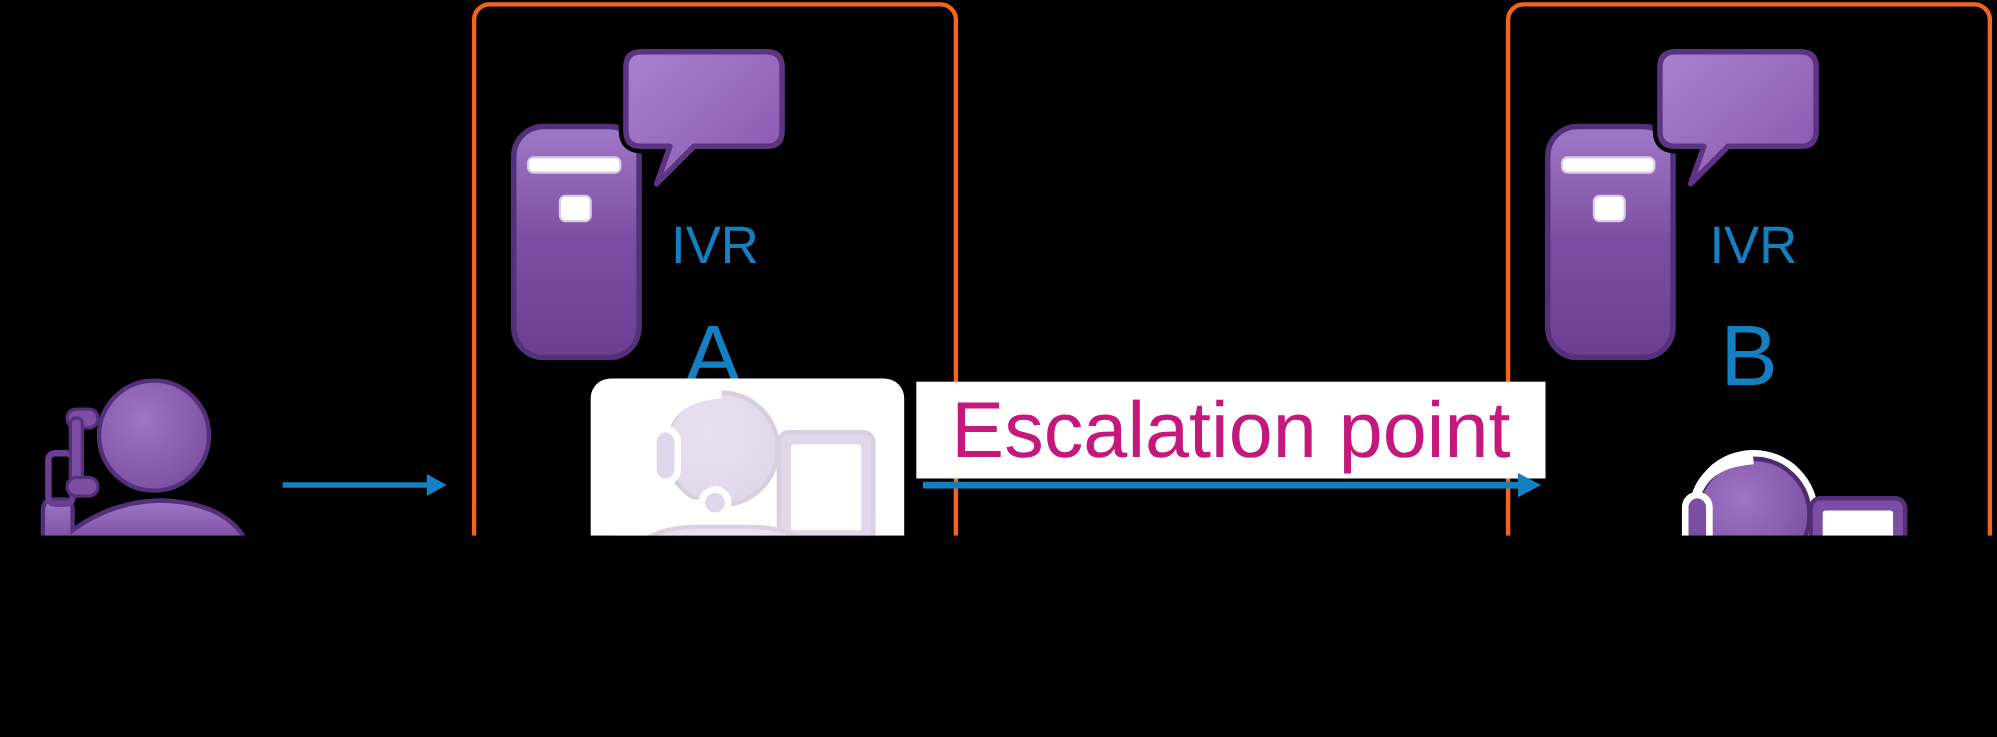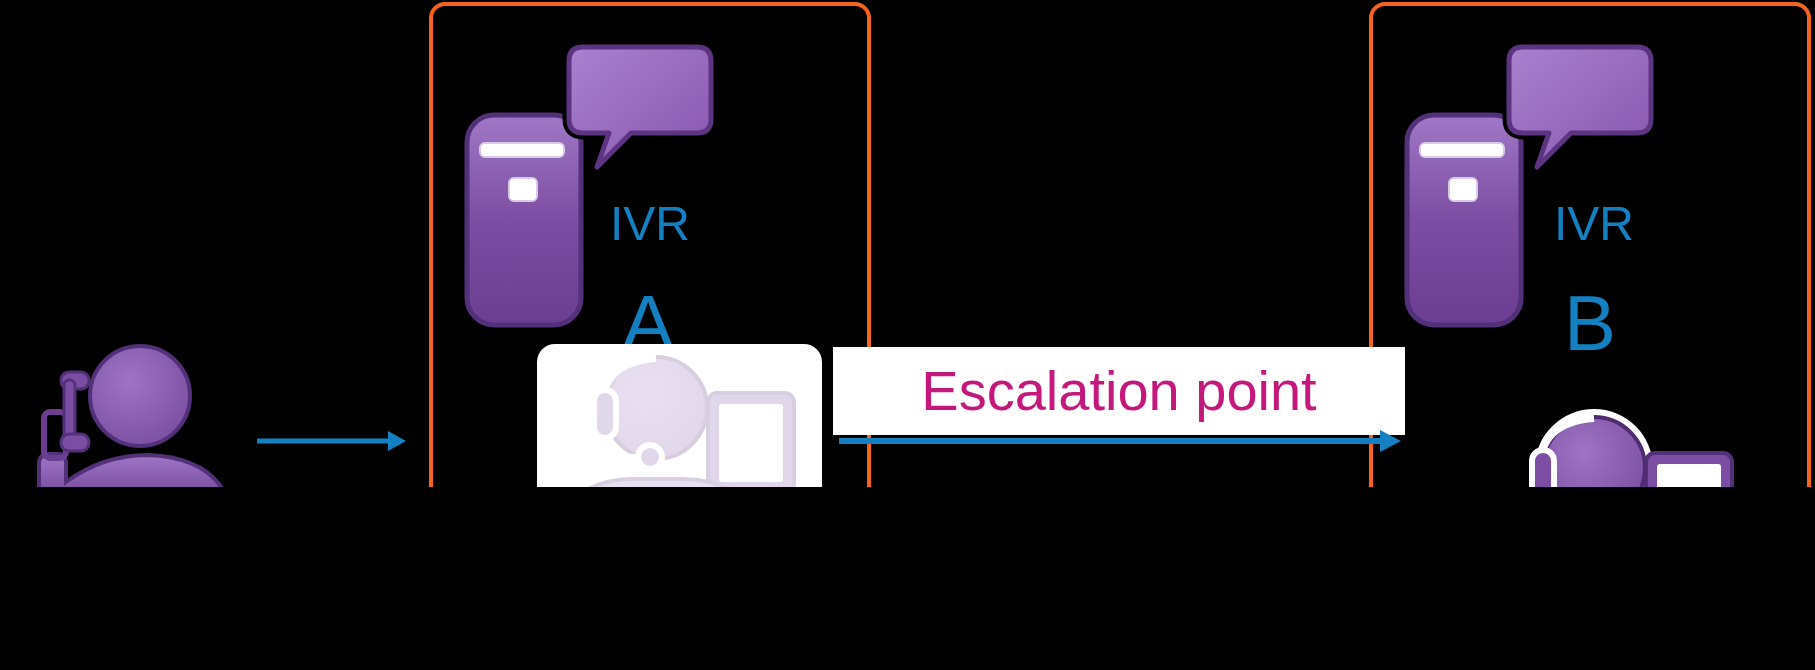--- a/index.html
+++ b/index.html
@@ -10,21 +10,21 @@
   .box-b{left:1369px;top:2px;width:434px;height:646px;}
   .ivr-label{position:absolute;width:160px;text-align:center;font-size:48px;line-height:1;
              color:#1480C2;z-index:1;}
   .node-label{position:absolute;width:120px;text-align:center;font-size:78px;line-height:1;
               color:#1480C2;z-index:1;}
   .agent-panel{position:absolute;left:537px;top:344px;width:285px;height:288px;background:#FFFFFF;
                border-radius:18px;z-index:2;}
   .agent-faded{position:absolute;left:21px;top:2px;width:280px;height:225px;opacity:0.22;}
   .escalation-box{position:absolute;left:833px;top:347px;width:572px;height:88px;background:#FFFFFF;
                   z-index:3;display:flex;align-items:center;justify-content:center;}
-  .escalation-text{font-size:56px;line-height:1;color:#C4187C;white-space:nowrap;}
+  .escalation-text{font-size:72px;line-height:1;color:#C4187C;white-space:nowrap;}
   .overlay{position:absolute;left:0;top:0;width:1815px;height:670px;z-index:4;pointer-events:none;}
   .icon-svg{position:absolute;filter:drop-shadow(2px 3px 2px rgba(0,0,0,0.55));}
   .defs-holder{position:absolute;width:0;height:0;overflow:hidden;}
 </style>
 </head>
 <body>
 
 <div class="canvas">
 
   <svg class="defs-holder" aria-hidden="true">

